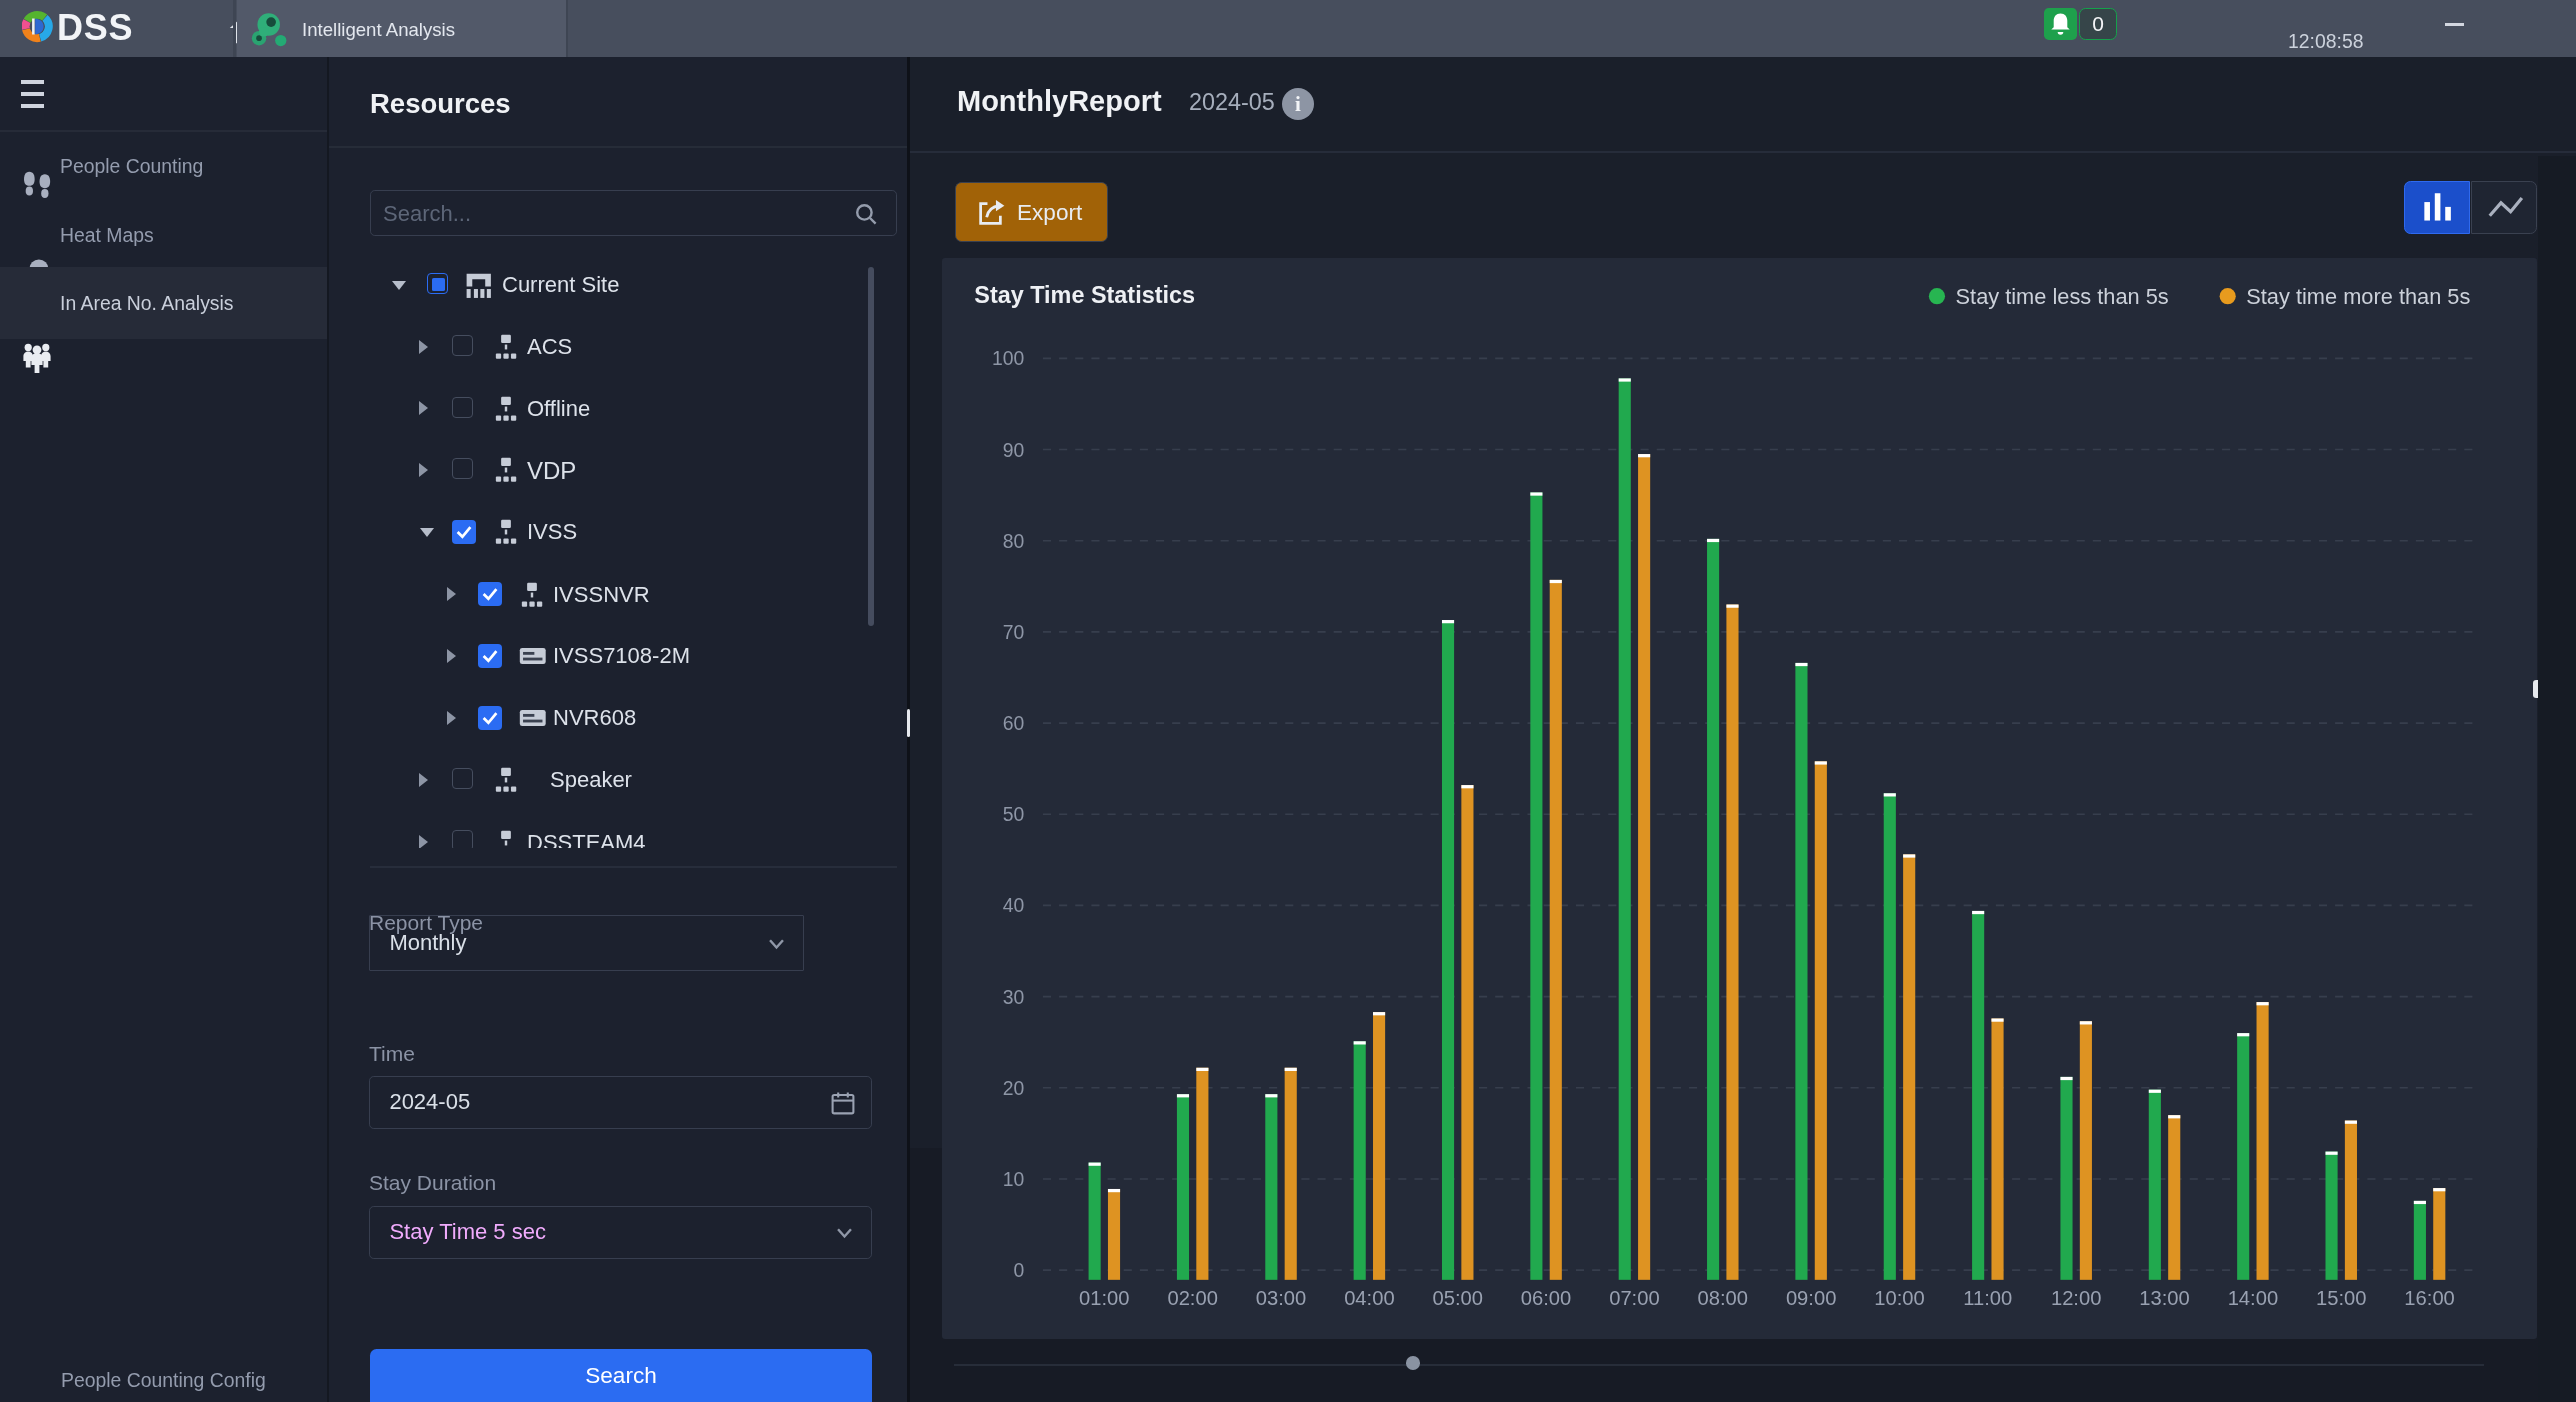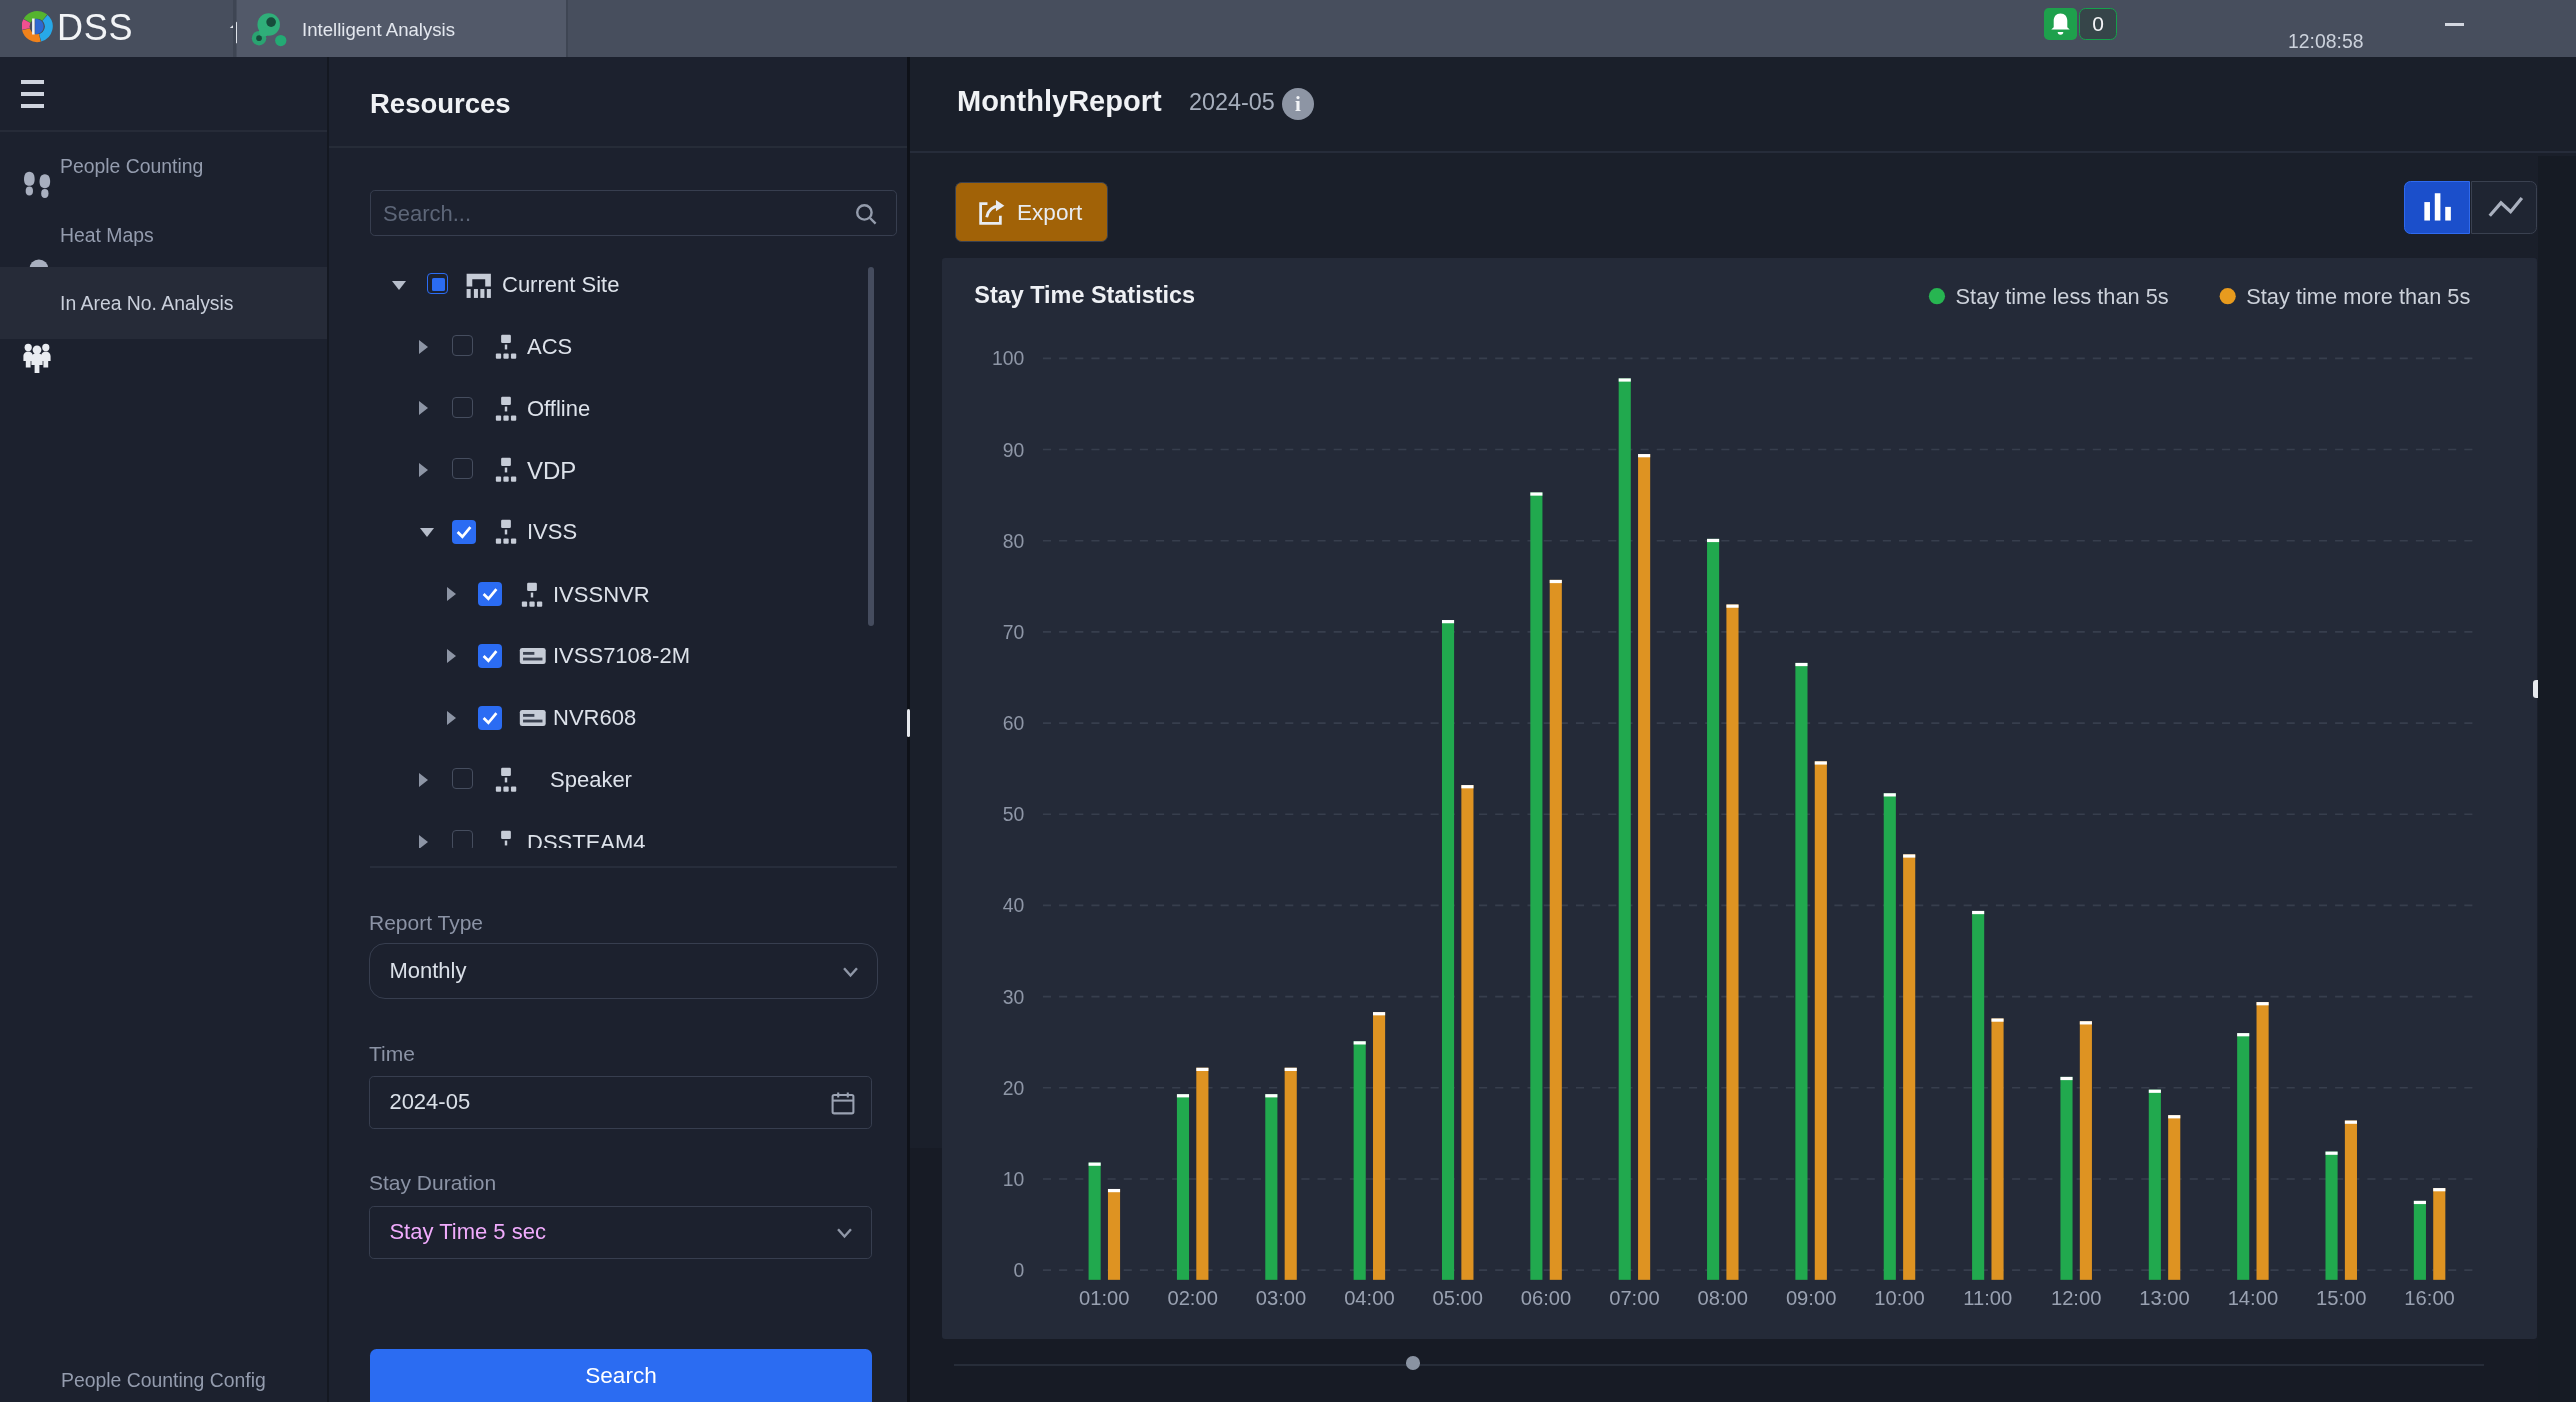--- a/index.html
+++ b/index.html
@@ -12,21 +12,21 @@
   <div class="abs" style="left:0;top:0;width:2576px;height:57px;background:#474e5d">
     <svg width="32" height="39" viewBox="0 0 40 48" style="position:absolute;left:22;top:7">
         <path d="M2.1 14.2 A19.5 19.5 0 0 1 31.5 9.1 L24.8 17.1 A9 9 0 0 0 11.2 19.5 Z" fill="#55b42e"></path>
         <path d="M32.0 9.5 A19.5 19.5 0 0 1 24.0 42.8 L21.3 32.7 A9 9 0 0 0 25.0 17.3 Z" fill="#27a8e8"></path>
         <path d="M23.4 43.0 A19.5 19.5 0 0 1 0.1 28.7 L10.3 26.2 A9 9 0 0 0 21.0 32.8 Z" fill="#f0821b"></path>
         <path d="M-0.1 28.1 A19.5 19.5 0 0 1 1.8 14.8 L11.1 19.8 A9 9 0 0 0 10.2 25.9 Z" fill="#f05090"></path>
         <circle cx="19" cy="24" r="9.6" fill="#474e5d"></circle>
         <path d="M16.5 14 L16.5 34 C24.5 32.5 27 28.5 27 24 C27 19.5 24.5 15.5 16.5 14 Z" fill="#2d68d2"></path>
         <rect x="12.6" y="14" width="3.2" height="20" fill="#edf0f5"></rect>
       </svg>
-    <div class="abs" style="left:57px;top:7.3px;font-size:36px;font-weight:normal;color:#f2f4f7;letter-spacing:0.8px">DSS</div>
+    <div class="abs" style="left:57px;top:7.3px;font-size:36px;font-weight:bold;color:#f2f4f7;letter-spacing:0.8px">DSS</div>
     <svg width="29" height="31" viewBox="0 0 36 38" style="position:absolute;left:229;top:14">
 <path d="M18 2 L35 17 L31 17 L31 36 L5 36 L5 17 L1 17 Z" fill="#dfe3ea"></path>
 <rect x="13" y="22" width="10" height="14" fill="#3c4352"></rect>
 </svg>
     <div class="abs" style="left:233px;top:0;width:3.2px;height:57px;background:#3e4553"></div>
     <div class="abs" style="left:237px;top:0;width:330px;height:57px;background:#525969">
       <div class="abs" style="left:65px;top:18.6px;font-size:18.6px;color:#e3e7ee">Intelligent Analysis</div>
     </div>
     <div class="abs" style="left:566px;top:0;width:1.6px;height:57px;background:#3e4553"></div>
     <div class="abs" style="left:237px;top:9.7px">
@@ -241,21 +241,21 @@
             <rect x="22.1" y="24" width="6.5" height="6.5" rx="1.2" fill="#c6ccd7"></rect>
           </svg>
           <div style="position:absolute;left:527px;top:830px;font-size:22px;color:#dde2ea;white-space:nowrap">DSSTEAM4</div>
         <div class="abs" style="left:868px;top:267px;width:5.7px;height:359px;background:#454c5e;border-radius:3.2px"></div>
       </div>
     </div>
 
     <div class="abs" style="left:42px;top:809px;width:527px;height:1.6px;background:#272d3b"></div>
 
     <div class="abs" style="left:41px;top:854px;font-size:21px;color:#8b93a5">Report Type</div>
-    <div class="abs" style="left:41px;top:886px;width:509px;height:56px;border:1.6px solid #373e4f;border-radius:16px">
+    <div class="abs" style="left:41px;top:858px;width:435px;height:56px;border:1.6px solid #373e4f;border-radius:1px">
       <div class="abs" style="left:19.4px;top:13.7px;font-size:22px;color:#dae0e8">Monthly</div>
       <svg width="21" height="21" viewBox="0 0 26 26" style="position:absolute;right:16px;top:50%;margin-top:-10.5px">
 <path d="M5 9 L13 18 L21 9" fill="none" stroke="#8f97a7" stroke-width="3"></path>
 </svg>
     </div>
 
     <div class="abs" style="left:41px;top:985px;font-size:21px;color:#8b93a5">Time</div>
     <div class="abs" style="left:41px;top:1019px;width:503px;height:53px;border:1.6px solid #373e4f;border-radius:4.8px">
       <div class="abs" style="left:19.4px;top:12px;font-size:22px;color:#dae0e8">2024-05</div>
       <svg width="24" height="24" viewBox="0 0 30 30" style="position:absolute;right:16px;top:50%;margin-top:-12px">

